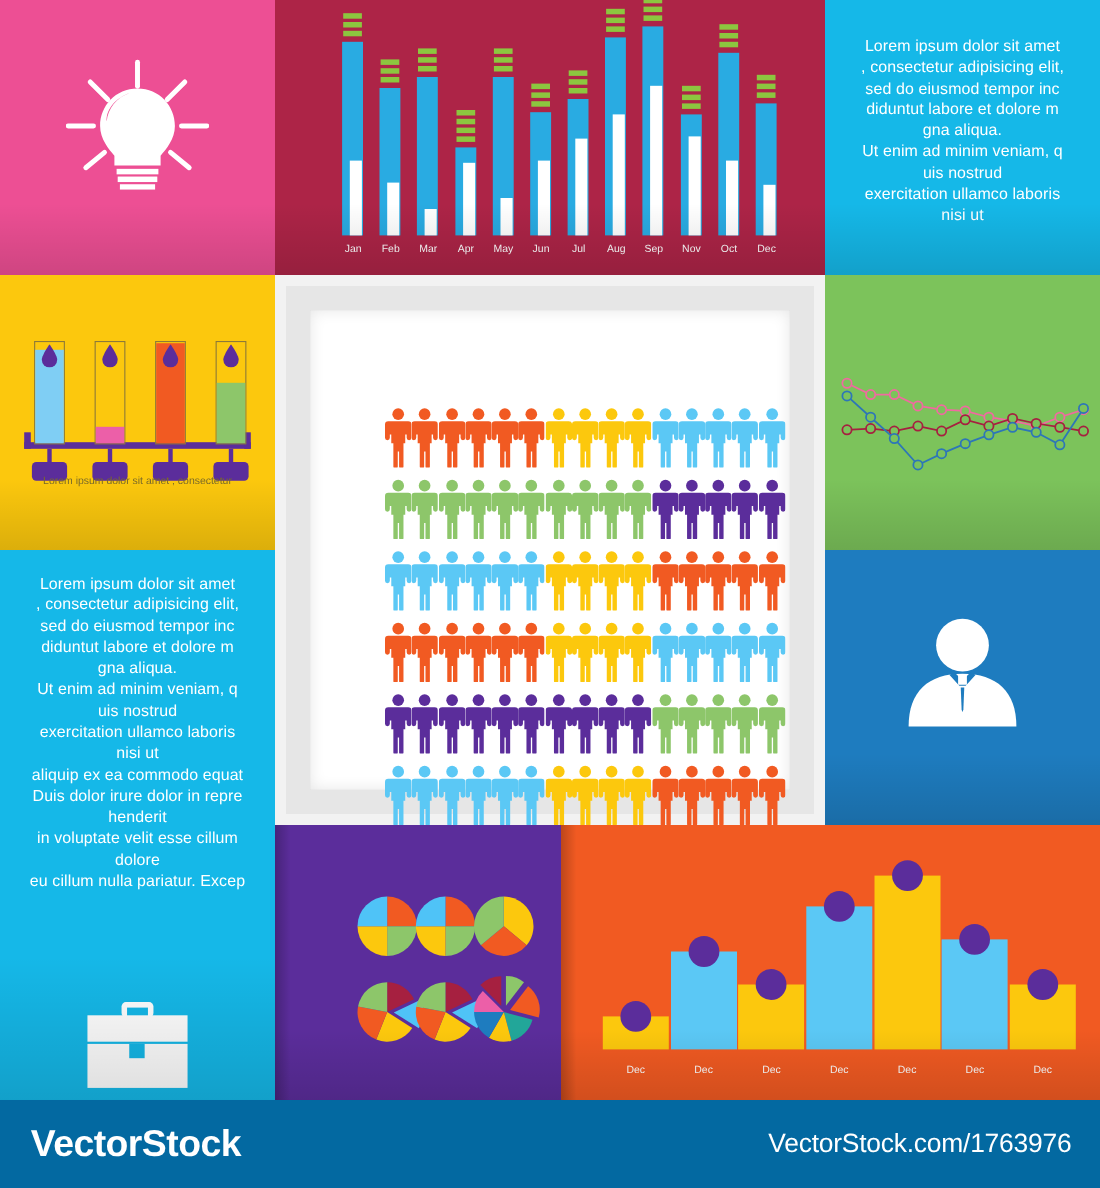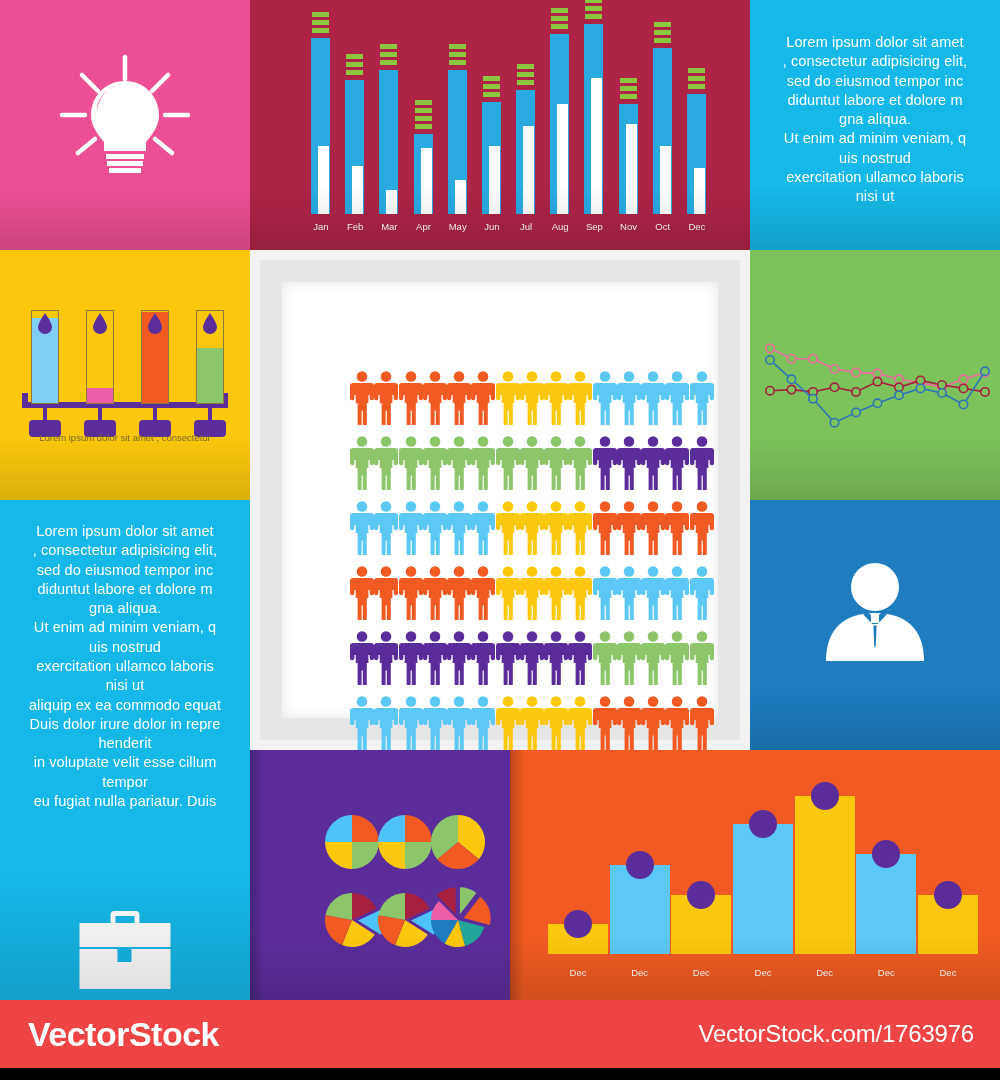--- a/index.html
+++ b/index.html
@@ -90,21 +90,21 @@
   
   #tile-orangebars { left:510px; top:750px; width:490px; height:250px; background:#F15A22; }
   .ob-plot{ position:absolute; left:38px; right:22px; top:26px; bottom:46px; display:flex; align-items:flex-end; justify-content:space-between; }
   .ob-col{ position:relative; width:60px; height:100%; display:flex; align-items:flex-end; justify-content:center; }
   .ob-bar{ width:60px; position:relative; }
   .ob-dot{ position:absolute; width:28px; height:28px; border-radius:50%; background:#5B2D9B; left:50%; transform:translate(-50%,-50%); }
   .ob-axis{ position:absolute; left:38px; right:22px; bottom:22px; display:flex; justify-content:space-between; }
   .ob-lbl{ width:60px; text-align:center; color:#fff; font-size:9.5px; }
 
   
-  #footer { position:absolute; left:0; top:1000px; width:1000px; height:68px; background:#ef4444; }
+  #footer { position:absolute; left:0; top:1000px; width:1000px; height:80px; background:#0369a1; }
   #footer .brand{ position:absolute; left:28px; top:50%; transform:translateY(-50%); color:#fff; font-size:34px; font-weight:700; letter-spacing:-0.5px; font-family:"Liberation Sans", sans-serif; }
   #footer .url{ position:absolute; right:26px; top:50%; transform:translateY(-50%); color:#fff; font-size:24px; letter-spacing:-0.2px; }
 </style>
 </head>
 <body>
 
 <div class="page">
 
   <div class="tile" id="tile-bulb">
     <div class="icon-wrap">
@@ -744,22 +744,22 @@
         <span class="ln">diduntut labore et dolore m</span>
         <span class="ln">gna aliqua.</span>
         <span class="ln">Ut enim ad minim veniam, q</span>
         <span class="ln">uis nostrud</span>
         <span class="ln">exercitation ullamco laboris</span>
         <span class="ln">nisi ut</span>
         <span class="ln">aliquip ex ea commodo equat</span>
         <span class="ln">Duis dolor irure dolor in repre</span>
         <span class="ln">henderit</span>
         <span class="ln">in voluptate velit esse cillum</span>
-        <span class="ln">tempor</span>
-        <span class="ln">eu fugiat nulla pariatur. Duis</span>
+        <span class="ln">dolore</span>
+        <span class="ln">eu cillum nulla pariatur. Excep</span>
       </div>
     <div class="icon-wrap">
       <svg width="95" height="78" viewBox="0 0 95 78">
         <rect x="33" y="0" width="29" height="14" rx="4" fill="#fff"></rect>
         <rect x="38" y="5" width="19" height="12" fill="#15B8E8"></rect>
         <rect x="2" y="12" width="91" height="24" fill="#fff"></rect>
         <rect x="2" y="38" width="91" height="40" fill="#fff"></rect>
         <rect x="40" y="38" width="14" height="13" fill="#15B8E8"></rect>
       </svg>
     </div>

